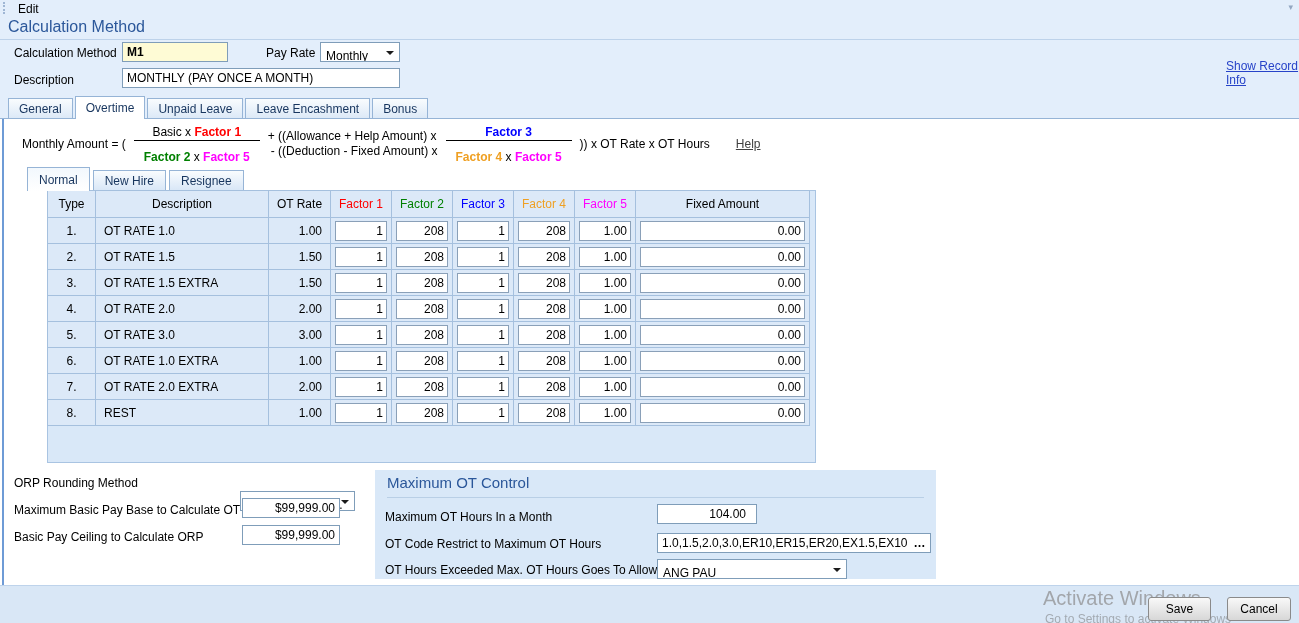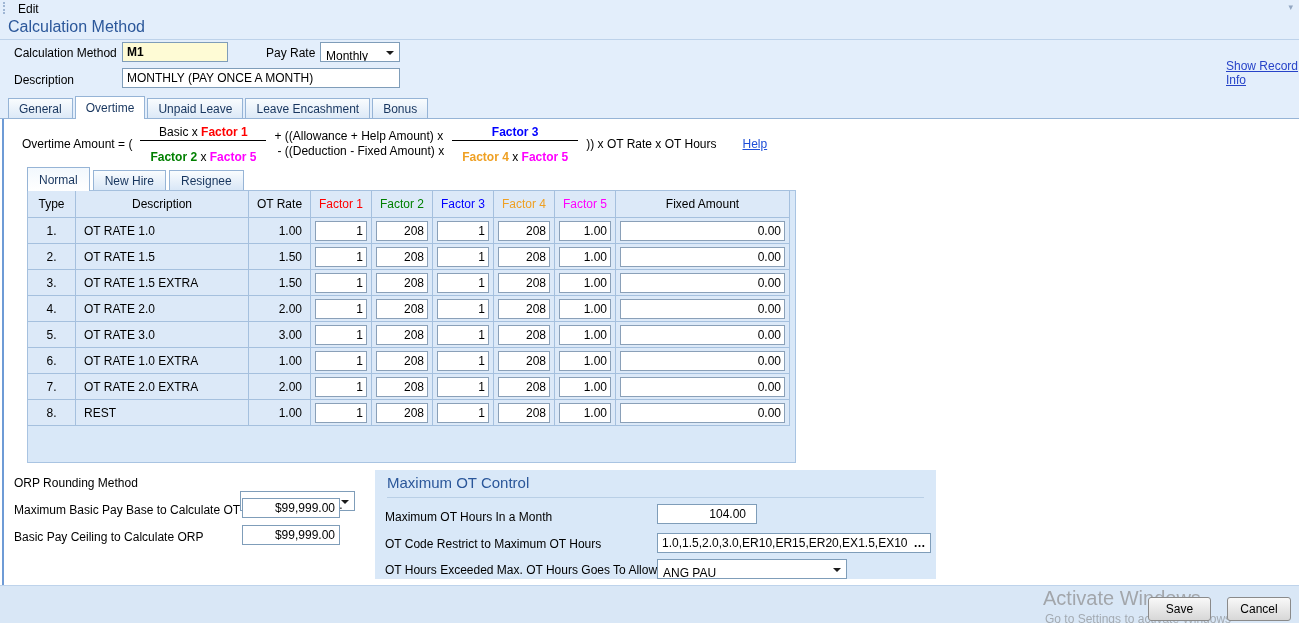--- a/index.html
+++ b/index.html
@@ -121,44 +121,44 @@
 
   <div class="abs tabstrip">
     <div class="tab">General</div>
     <div class="tab active">Overtime</div>
     <div class="tab">Unpaid Leave</div>
     <div class="tab">Leave Encashment</div>
     <div class="tab">Bonus</div>
   </div>
 
   <div class="abs formula">
-    <span>Overtime Amount = (</span>
+    <span>Monthly Amount = (</span>
     <span class="frac">
       <span class="num"><span>Basic x</span> <span class="fb fc1" style="color: rgb(255, 0, 0);">Factor 1</span></span>
       <span class="den"><span class="fb fc2" style="color: rgb(0, 128, 0);">Factor 2</span> <span>x</span> <span class="fb fc5" style="color: rgb(255, 0, 255);">Factor 5</span></span>
     </span>
     <span class="stack">
       <span class="s1">+ ((Allowance + Help Amount) x</span>
       <span class="s2">- ((Deduction - Fixed Amount) x</span>
     </span>
     <span class="frac">
       <span class="num"><span class="fb fc3" style="color: rgb(0, 0, 255);">Factor 3</span></span>
       <span class="den"><span class="fb fc4" style="color: rgb(239, 160, 35);">Factor 4</span> <span>x</span> <span class="fb fc5" style="color: rgb(255, 0, 255);">Factor 5</span></span>
     </span>
     <span>)) x OT Rate x OT Hours</span>
-    <a class="link help" style="color: #1d4ed8;">Help</a>
+    <a class="link help" style="color: #404040;">Help</a>
   </div>
 
   <div class="abs subtabstrip">
     <div class="subtab active">Normal</div>
     <div class="subtab">New Hire</div>
     <div class="subtab">Resignee</div>
   </div>
 
-  <div class="abs table-panel" style="position:absolute;">
+  <div class="abs table-panel" style="position:absolute;margin-left:20px;">
     <table class="ot">
       <colgroup>
         <col style="width:48px">
           <col style="width:173px">
           <col style="width:62px">
         <col style="width:61px">
           <col style="width:61px">
           <col style="width:61px">
         <col style="width:61px">
           <col style="width:61px">

